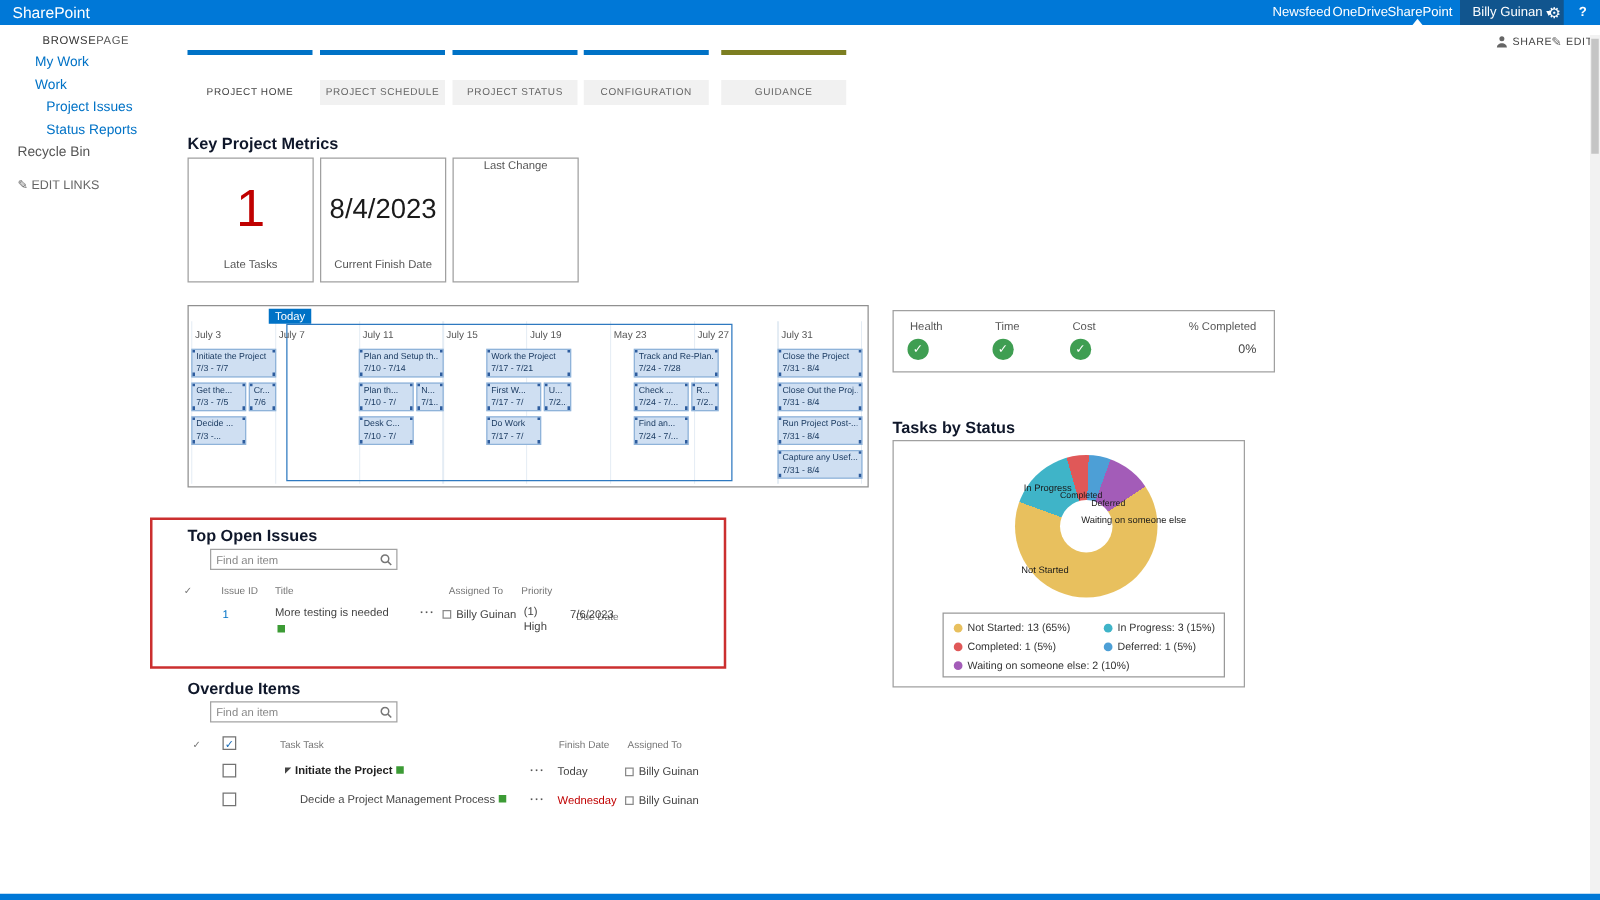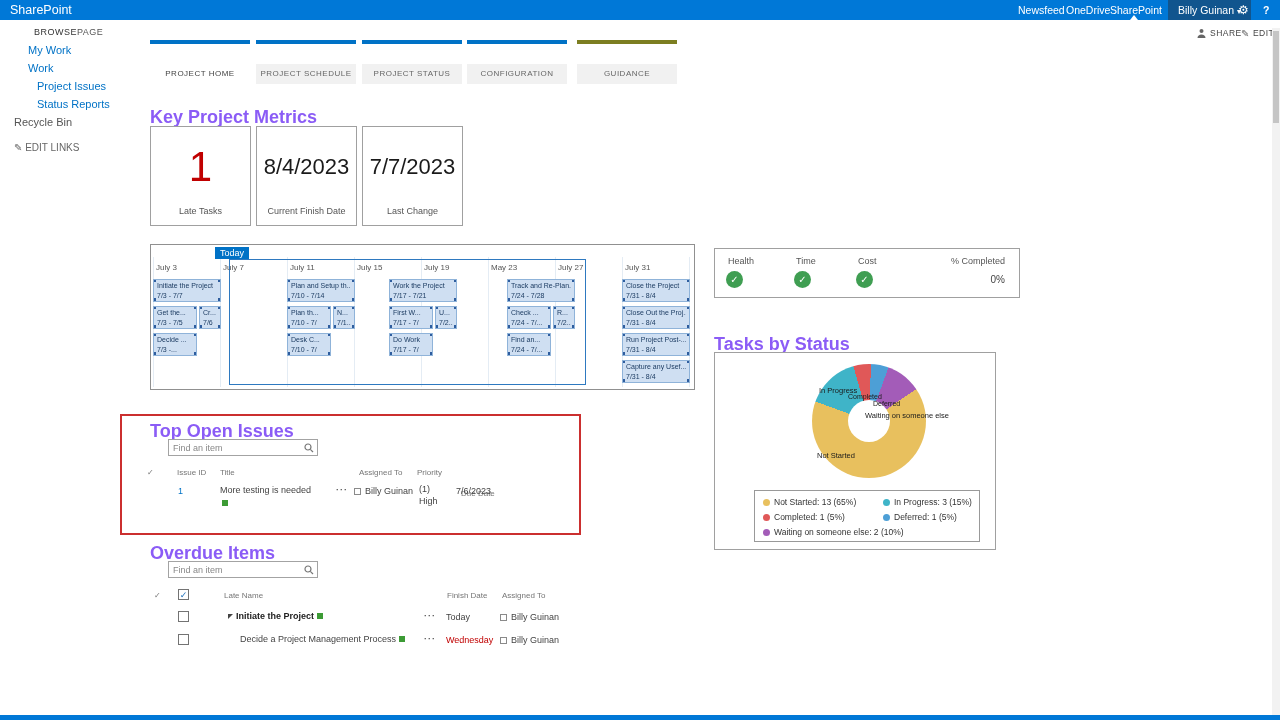--- a/index.html
+++ b/index.html
@@ -22,21 +22,21 @@
 
   
   .sb-item { position:absolute; font-size:11px; color:#0072c6; cursor:pointer; white-space:nowrap; }
 
   
   .ptabbar { position:absolute; top:40px; height:4px; }
   .ptab { position:absolute; top:64px; height:20px; line-height:20px; text-align:center; font-size:8px; letter-spacing:.5px; color:#666; background:#f1f1f1; cursor:pointer; white-space:nowrap; }
   .ptab.active { background:#fff; color:#444; }
 
   
-  .h2 { position:absolute; font-size:18px; color:#8b5cf6; white-space:nowrap; }
+  .h2 { position:absolute; font-size:13px; color:#0f172a; white-space:nowrap; }
 
   
   .mcard { position:absolute; top:126px; width:101px; height:100px; border:1px solid #a0a0a0; background:#fff; display:flex; flex-direction:column; }
   .mval { flex:1; display:flex; align-items:center; justify-content:center; white-space:nowrap; }
   .mlabel { text-align:center; font-size:9px; color:#555; padding-bottom:9px; white-space:nowrap; }
 
   
   .gantt { position:absolute; left:150px; top:244px; width:545px; height:146px; border:1px solid #909090; background:#fff; }
   .ggrid { position:absolute; left:0; top:12px; width:543px; height:130px;
            background:repeating-linear-gradient(to right,#e4ecf4 0 1px,transparent 1px 67px); background-position:2px 0; }
@@ -147,21 +147,20 @@
 
   <div class="mcard" style="left:150px">
     <div class="mval" style="font-size: 42px; color: rgb(192, 0, 0);">1</div>
     <div class="mlabel">Late Tasks</div>
   </div>
   <div class="mcard" style="left:256px">
     <div class="mval" style="font-size: 22px; color: rgb(26, 26, 26);">8/4/2023</div>
     <div class="mlabel">Current Finish Date</div>
   </div>
   <div class="mcard" style="left:362px">
-    <div class="mval" style="font-size: 22px; color: rgb(26, 26, 26);">7/7/2023</div>
     <div class="mlabel">Last Change</div>
   </div>
 
   <div class="gantt">
     <div class="ggrid"></div>
     <div class="gwindow"></div>
     <span class="gtoday">Today</span>
     <span class="gdate" style="left:5px">July 3</span>
     <span class="gdate" style="left:72px">July 7</span>
     <span class="gdate" style="left:139px">July 11</span>
@@ -331,21 +330,21 @@
   <h2 class="h2" style="left:150px; top:543px">Overdue Items</h2>
   <div class="srch" style="left:168px; top:561px">
     <input type="text" placeholder="Find an item" style="">
     <svg width="10" height="10" viewBox="0 0 10 10">
         <circle cx="4" cy="4" r="3" fill="none" stroke="#777" stroke-width="1.2"></circle>
         <path d="M6.3 6.3L9 9" stroke="#777" stroke-width="1.2"></path>
       </svg>
   </div>
   <span class="chdr" style="left:154px; top:591px">✓</span>
   <span class="cbx" style="left:178px; top:589px">✓</span>
-  <span class="chdr" style="left:224px; top:591px">Late Name</span>
+  <span class="chdr" style="left:224px; top:591px">Task Task</span>
   <span class="chdr" style="left:447px; top:591px">Finish Date</span>
   <span class="chdr" style="left:502px; top:591px">Assigned To</span>
 
   <span class="cbx" style="left:178px; top:611px"></span>
   <span class="cell" style="left:228px; top:611px; font-weight:bold; color:#222; display:flex; align-items:center; gap:3px">
       <i class="tri"></i>
       <span>Initiate the Project</span>
       <i class="grsq"></i>
     </span>
   <span class="ell" style="left:424px; top:611px">···</span>

